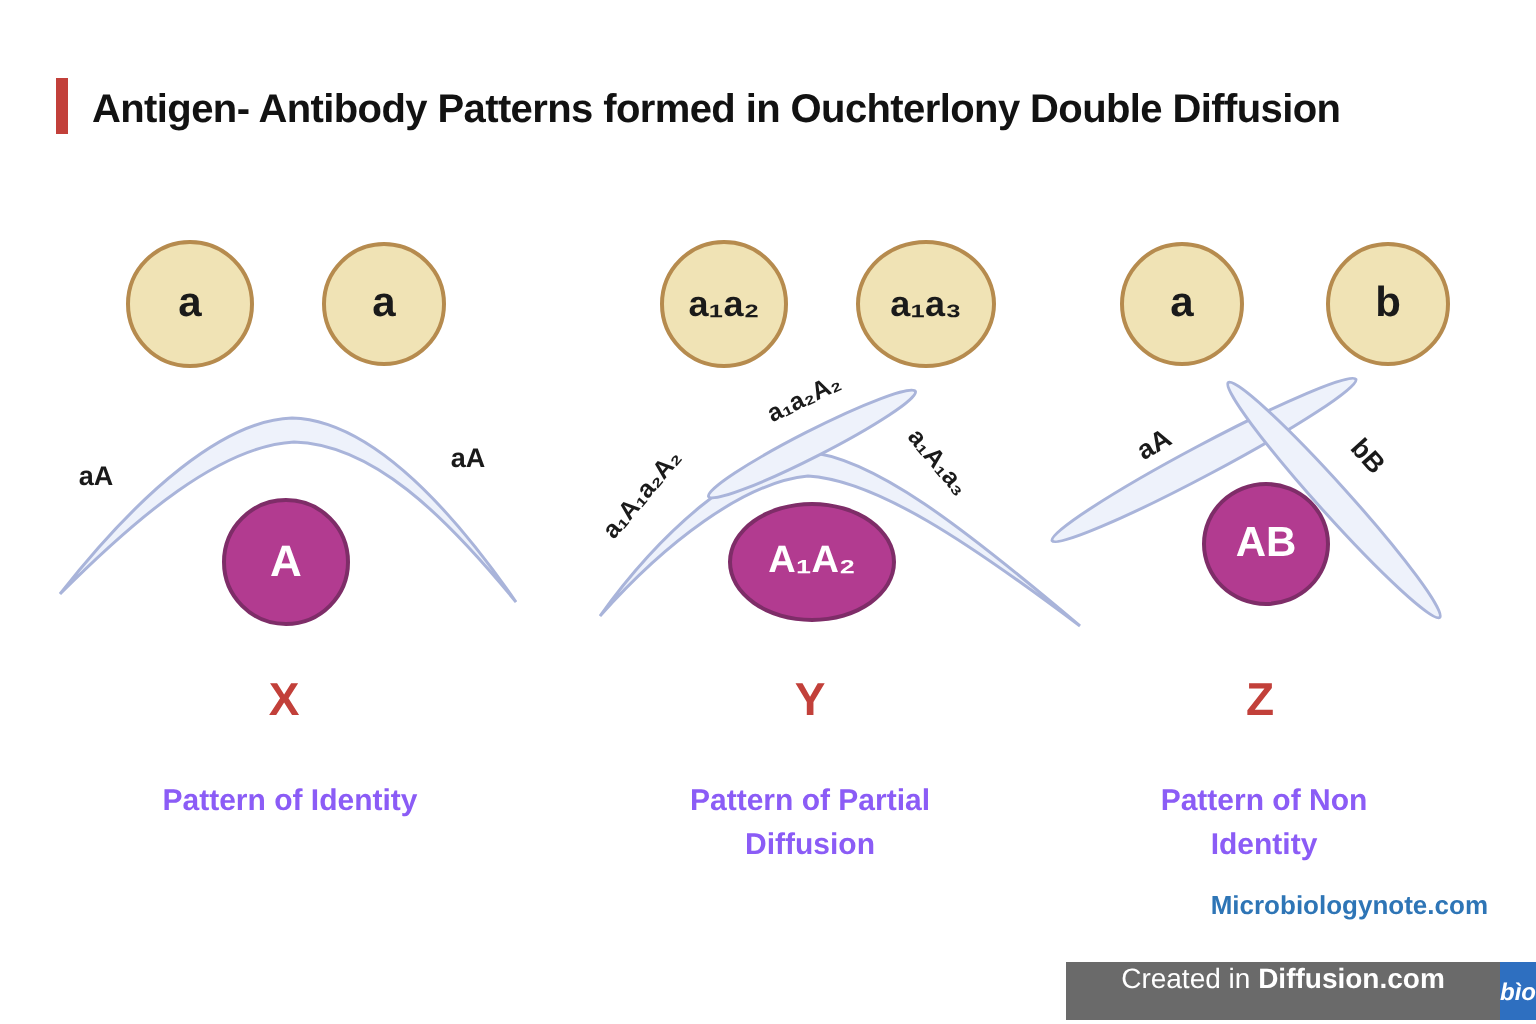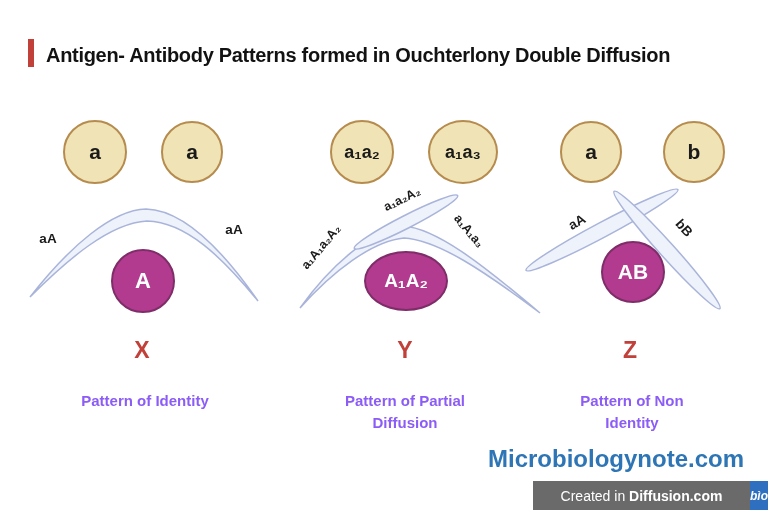--- a/index.html
+++ b/index.html
@@ -24,24 +24,24 @@
 
   
   .arc-label{position:absolute;font-weight:700;color:#1a1a1a;white-space:nowrap;z-index:3;font-size:13.5px}
   .arc-label.small{font-size:12.5px}
   .letter{position:absolute;font-size:23px;font-weight:700;color:var(--accent-red,#c2403a);
     transform:translate(-50%,-50%);z-index:3}
   .caption{position:absolute;font-size:15px;font-weight:700;color:#8b5cf6;text-align:center;
     line-height:1.45;transform:translateX(-50%);z-index:3}
 
   
-  .website{position:absolute;right:24px;top:445px;font-size:24px;font-weight:700;
+  .website{position:absolute;right:24px;top:445px;font-size:13px;font-weight:700;
     color:var(--link-blue,#2e75b6);z-index:4;text-decoration:none;cursor:pointer}
   .badge{position:absolute;left:533px;right:0;top:481px;height:29px;display:flex;z-index:4;cursor:pointer}
-  .badge-main{flex:1;background:var(--badge-gray,#6a6a6a);color:#fff;display:flex;align-items:center;
+  .badge-main{flex:1;background:var(--badge-gray,#6a6a6a);color:#fff;display:flex;
     justify-content:center;font-size:14px;white-space:pre}
   .badge-brand{font-weight:700}
   .badge-logo{width:18px;background:var(--badge-blue,#2e6fc0);color:#fff;display:flex;align-items:center;
     justify-content:center;font-weight:700;font-size:12px;font-style:italic}
 </style>
 </head>
 <body>
 
 <div class="canvas">
 

